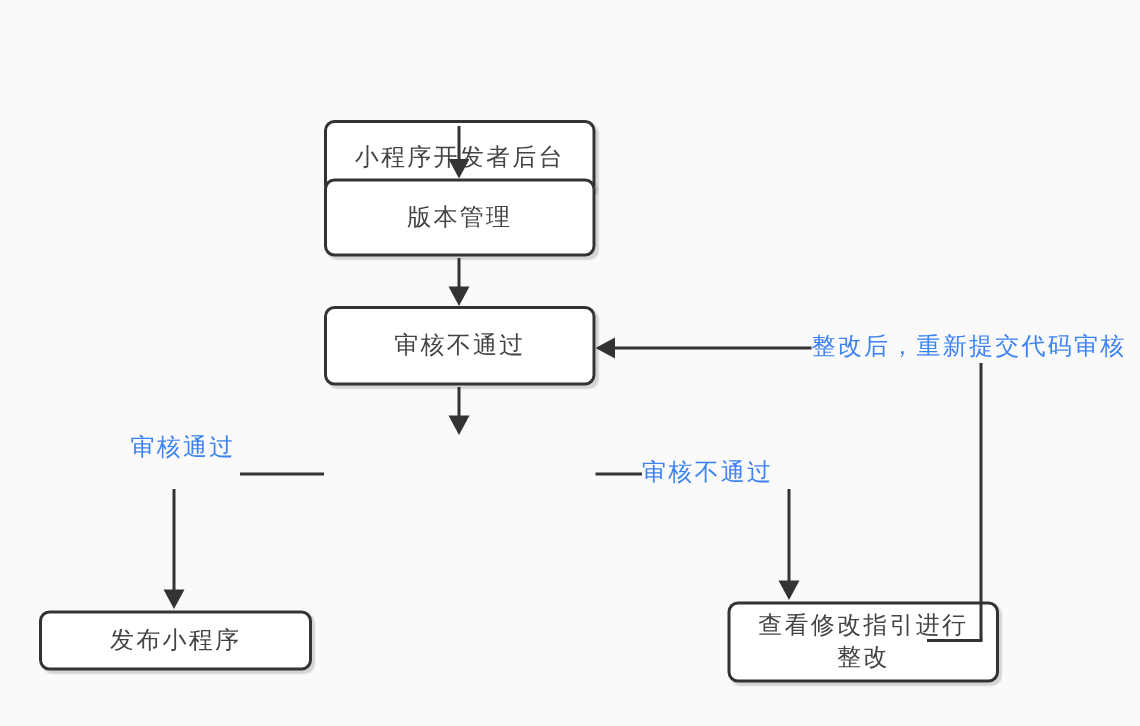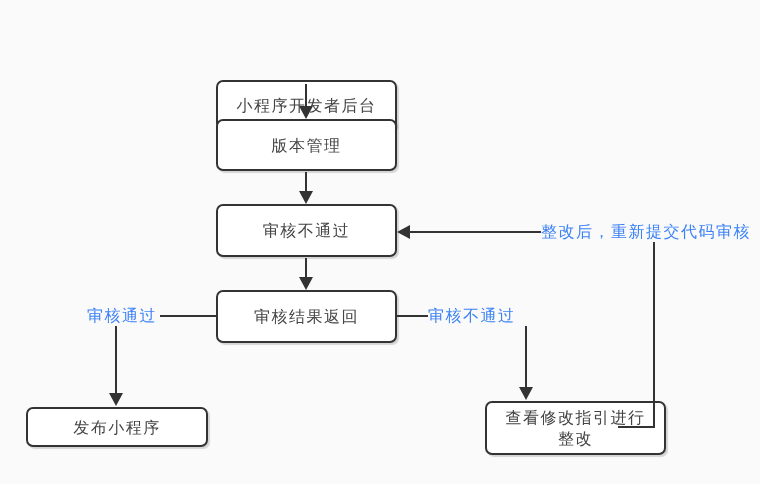--- a/index.html
+++ b/index.html
@@ -77,40 +77,37 @@
 
   .edge-label {
     position: absolute;
     color: #3b82f6;
     font-size: 16px;
     letter-spacing: 1.5px;
     line-height: 18px;
     background: #fafafa;
     white-space: nowrap;
   }
-  #label-approved { left:  87px; top: 307px; }
+  #label-approved { left:  87px; top: 290px; }
   #label-rejected { left: 428px; top: 307px; }
   #label-resubmit { left: 541px; top: 223px; }
 </style>
 </head>
 <body>
 
 <div class="canvas">
 
   <div class="node" id="node-dev-console">
     <span class="node-label">小程序开发者后台</span>
   </div>
   <div class="node" id="node-version-mgmt">
     <span class="node-label">版本管理</span>
   </div>
   <div class="node" id="node-submit-review">
     <span class="node-label">审核不通过</span>
-  </div>
-  <div class="node" id="node-review-result">
-    <span class="node-label">审核结果返回</span>
   </div>
   <div class="node" id="node-publish">
     <span class="node-label">发布小程序</span>
   </div>
   <div class="node" id="node-view-guide">
     <span class="node-label">查看修改指引进行整改</span>
   </div>
 
   <div class="line" id="line-a1"></div>
   <div class="line" id="line-a2"></div>

